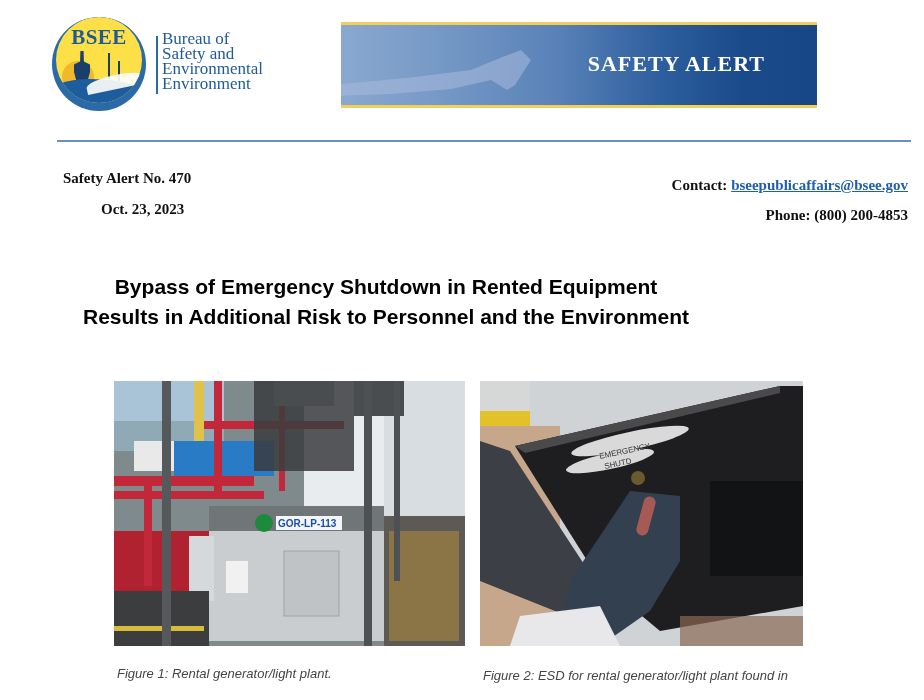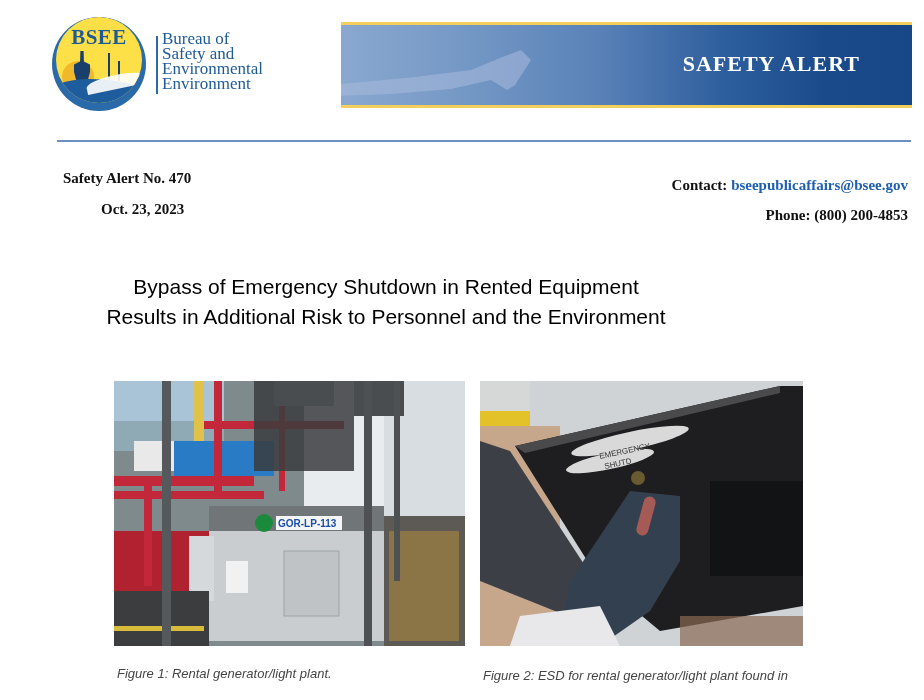--- a/index.html
+++ b/index.html
@@ -13,32 +13,32 @@
   .logo-sun { position:absolute; left:6px; top:44px; width:32px; height:32px; border-radius:50%; background:#f0b92b; }
   .logo-wave1 { position:absolute; left:-10px; top:62px; width:110px; height:40px; background:#1d5c9d; border-radius:40% 60% 0 0; }
   .logo-wave2 { position:absolute; left:30px; top:58px; width:60px; height:14px; background:#ffffff; border-radius:50% 50% 0 0; transform:rotate(-12deg); opacity:.9; }
   .logo-rig { position:absolute; left:18px; top:34px; width:16px; height:30px; background:#1a3f6b; clip-path:polygon(40% 0,60% 0,62% 35%,100% 45%,100% 70%,85% 100%,15% 100%,0 70%,0 45%,38% 35%); }
   .logo-turbine { position:absolute; width:1.5px; background:#1a3f6b; }
   .logo-sep { left:156px; top:36px; width:2px; height:58px; background:#2a6aa8; }
   .logo-text { left:162px; top:31px; font-family:"Liberation Serif", serif; font-size:17px; line-height:15px; color:#1f5a96; }
   .logo-text div { white-space:nowrap; }
 
   
-  .banner { left:341px; top:22px; width:571px; height:86px; border-top:3px solid #f1cf5a; border-bottom:3px solid #f1cf5a; box-sizing:border-box;
+  .banner { left:341px; top:22px; width:476px; height:86px; border-top:3px solid #f1cf5a; border-bottom:3px solid #f1cf5a; box-sizing:border-box;
     background:linear-gradient(90deg,#8aa8cf 0%,#7498c5 22%,#5a82b8 45%,#2c5d9c 68%,#1a4a8a 85%,#174787 100%); overflow:hidden; }
   .banner-swoosh { position:absolute; left:-10px; top:25px; width:200px; height:50px; background:rgba(170,185,220,.55);
     clip-path:polygon(0 70%,40% 55%,70% 40%,85% 15%,95% 0,100% 20%,92% 70%,88% 80%,80% 60%,60% 78%,30% 88%,0 92%); }
   .banner-title { position:absolute; right:52px; top:26px; font-family:"Liberation Serif", serif; font-weight:bold; font-size:22px; color:#ffffff; letter-spacing:1px; }
 
   .divider { left:57px; top:140px; width:854px; height:2px; background:#6d8fbf; }
 
   .meta { font-family:"Liberation Serif", serif; font-weight:bold; font-size:15px; color:#111; white-space:nowrap; }
-  .contact-link { color:#1f5fb0; }
+  .contact-link { color:#1f5fb0; text-decoration:underline; }
 
-  .title { left:0; width:772px; text-align:center; font-family:"Liberation Sans", sans-serif; font-weight:normal; font-size:21px; color:#000; }
+  .title { left:0; width:772px; text-align:center; font-family:"Liberation Sans", sans-serif; font-weight:bold; font-size:21px; color:#000; }
 
   .photo { overflow:hidden; }
   .caption { font-family:"Liberation Sans", sans-serif; font-style:italic; font-size:13px; color:#444; line-height:16px; }
 </style>
 </head>
 <body>
 
 <div class="abs logo-circle">
   <div class="logo-inner">
     <div class="logo-bsee">BSEE</div>

